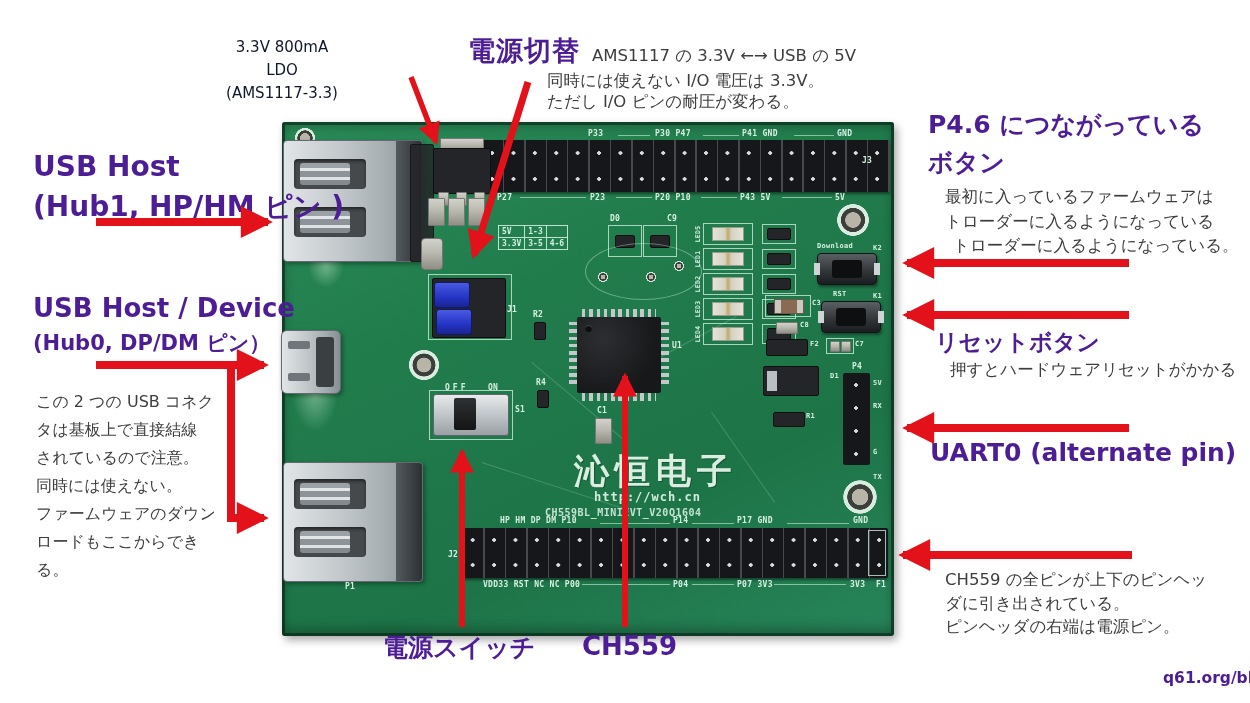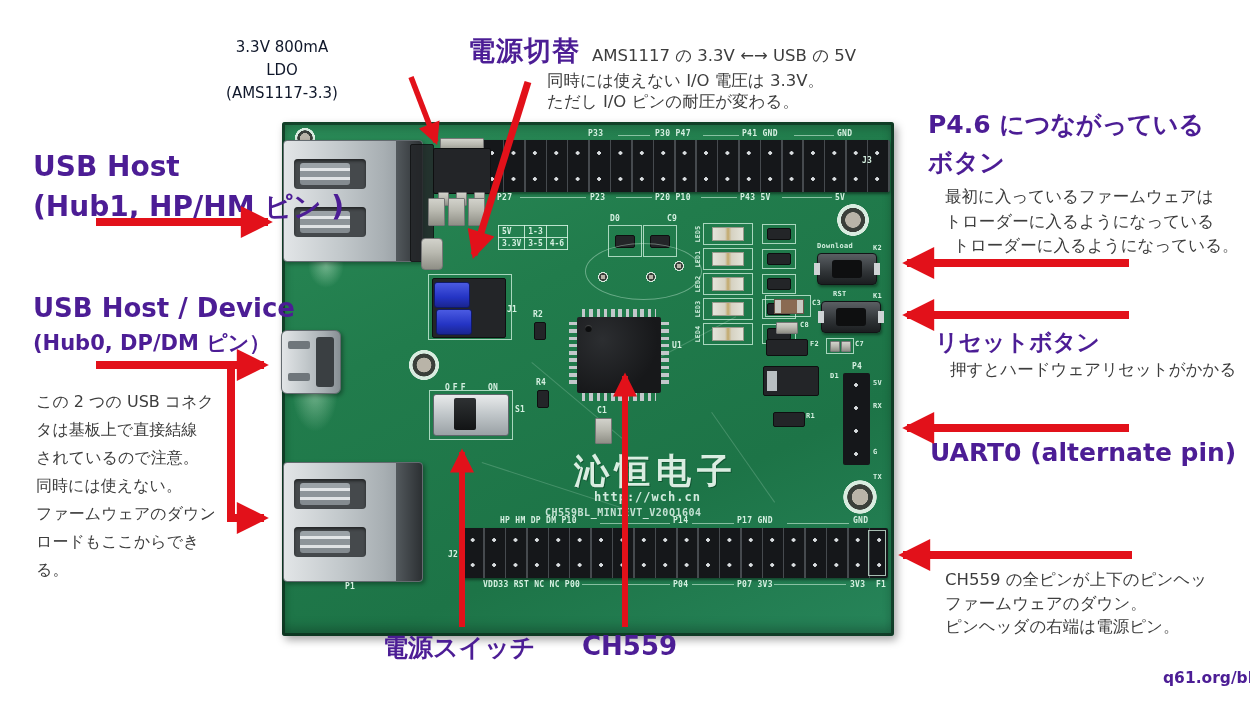--- a/index.html
+++ b/index.html
@@ -323,21 +323,21 @@
     <div style="padding-left:8px;">トローダーに入るようになっている。</div>
   </div>
 
   <div class="abs title" style="left:935px;top:327px;font-size:23px;">リセットボタン</div>
   <div class="abs note" style="left:950px;top:359px;font-size:16.5px;">押すとハードウェアリセットがかかる</div>
 
   <div class="abs title" style="left:930px;top:438px;font-size:25px;">UART0 (alternate pin)</div>
 
   <div class="abs note" style="left:945px;top:568px;font-size:16.5px;line-height:23.5px;">
     <div>CH559 の全ピンが上下のピンヘッ</div>
-    <div>ファームウェアのダウン。</div>
+    <div>ダに引き出されている。</div>
     <div>ピンヘッダの右端は電源ピン。</div>
   </div>
 
   <div class="abs title" style="left:383px;top:631px;font-size:25px;">電源スイッチ</div>
   <div class="abs title" style="left:582px;top:631px;font-size:26px;">CH559</div>
 
   <div class="abs title" style="left:1163px;top:669px;font-size:15.5px;">q61.org/blog</div>
 
   <svg id="arrows" width="1250" height="703" viewBox="0 0 1250 703">
     <defs>

